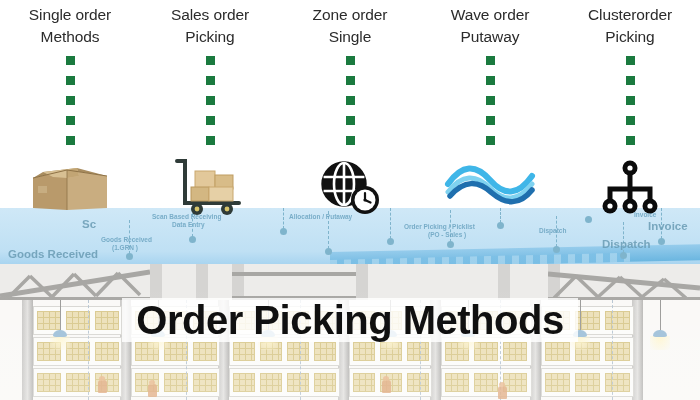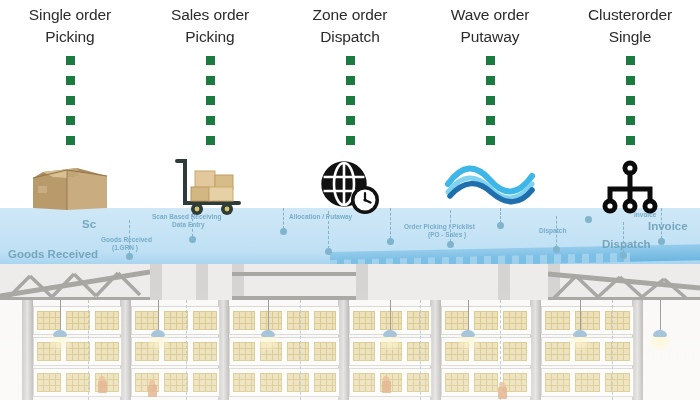--- a/index.html
+++ b/index.html
@@ -406,21 +406,21 @@
         </div>
     </div>
 
     <div class="scrim"></div>
   </div>
 
   <div class="columns">
 
     <div class="col">
       <div class="col-label">Single order
-Picking</div>
+Methods</div>
       <div class="dots">
         <div class="dot"></div>
         <div class="dot"></div>
         <div class="dot"></div>
         <div class="dot"></div>
         <div class="dot"></div>
       </div>
       <div class="icon-box">
         <svg width="86" height="58" viewBox="0 0 86 58">
           <polygon points="6,20 40,12 40,52 6,50" fill="#b99a6b"></polygon>
@@ -457,21 +457,21 @@
           <circle cx="28" cy="52" r="6" fill="#2f3b38"></circle>
             <circle cx="28" cy="52" r="2.4" fill="#d8c46a"></circle>
           <circle cx="58" cy="52" r="6" fill="#2f3b38"></circle>
             <circle cx="58" cy="52" r="2.4" fill="#d8c46a"></circle>
         </svg>
       </div>
     </div>
 
     <div class="col">
       <div class="col-label">Zone order
-Dispatch</div>
+Single</div>
       <div class="dots">
         <div class="dot"></div>
         <div class="dot"></div>
         <div class="dot"></div>
         <div class="dot"></div>
         <div class="dot"></div>
       </div>
       <div class="icon-box">
         <svg width="62" height="58" viewBox="0 0 62 58">
           <g stroke="#111" fill="none" stroke-width="3.4">
@@ -508,21 +508,21 @@
         <svg width="96" height="50" viewBox="0 0 96 50">
           <path d="M6 22 C20 2, 34 2, 48 18 C62 34, 76 34, 90 14" fill="none" stroke="#3fb6e8" stroke-width="6" stroke-linecap="round"></path>
           <path d="M6 30 C20 12, 34 12, 48 26 C62 40, 76 40, 90 22" fill="none" stroke="#7fd2f0" stroke-width="5" stroke-linecap="round"></path>
           <path d="M8 34 C22 18, 36 18, 50 31 C64 43, 78 43, 90 28" fill="none" stroke="#1f6fae" stroke-width="5.5" stroke-linecap="round"></path>
         </svg>
       </div>
     </div>
 
     <div class="col">
       <div class="col-label">Clusterorder
-Single</div>
+Picking</div>
       <div class="dots">
         <div class="dot"></div>
         <div class="dot"></div>
         <div class="dot"></div>
         <div class="dot"></div>
         <div class="dot"></div>
       </div>
       <div class="icon-box">
         <svg width="62" height="56" viewBox="0 0 62 56">
           <g stroke="#0b0b0b" stroke-width="5" fill="none">
@@ -536,13 +536,16 @@
             <circle cx="11" cy="47" r="2.6" fill="#fff"></circle>
           <circle cx="31" cy="47" r="7.5" fill="#0b0b0b"></circle>
             <circle cx="31" cy="47" r="2.6" fill="#fff"></circle>
           <circle cx="51" cy="47" r="7.5" fill="#0b0b0b"></circle>
             <circle cx="51" cy="47" r="2.6" fill="#fff"></circle>
         </svg>
       </div>
     </div>
   </div>
 
+  <div class="title-wrap">
+    <span class="title">Order Picking Methods</span>
+  </div>
 </div>
 
 </body></html>

